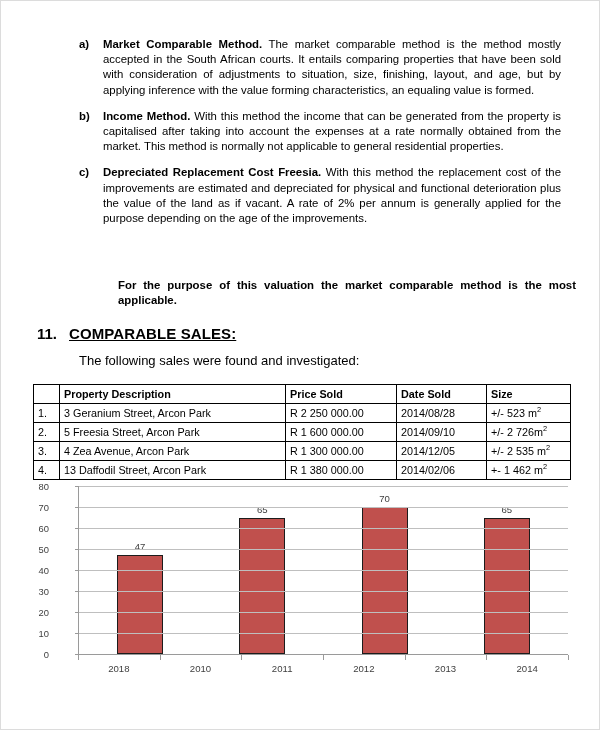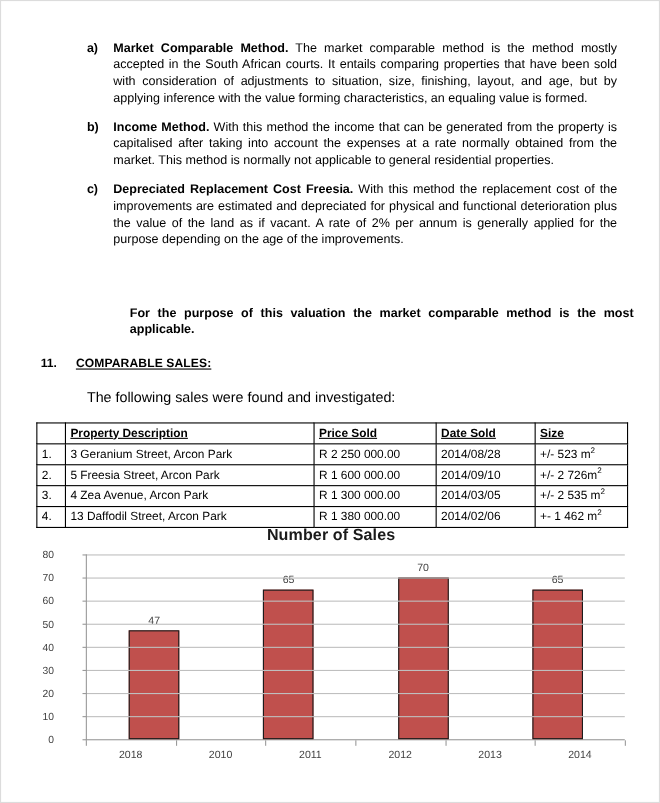--- a/index.html
+++ b/index.html
@@ -63,21 +63,21 @@
   }
 
   
   .section-head {
     position: absolute;
     left: 36px;
     top: 324px;
     width: 520px;
     display: flex;
     align-items: baseline;
-    font-size: 11px;
+    font-size: 15px;
     font-weight: bold;
   }
   .section-num {
     width: 32px;
     flex: 0 0 32px;
   }
   .section-title {
     text-decoration: underline;
     letter-spacing: 0.1px;
   }
@@ -114,21 +114,20 @@
     text-align: left;
     vertical-align: middle;
     font-weight: normal;
     white-space: nowrap;
     overflow: hidden;
   }
   .sales-table thead th {
     font-weight: bold;
   }
   .sales-table thead th span.hdr {
-    text-decoration: underline;
   }
   .sales-table thead th.blank {
     border-bottom: 1px solid #000000;
   }
   .cell-num {
     text-align: left;
     padding-left: 3px;
   }
   sup.sq {
     font-size: 7.4px;
@@ -315,35 +314,34 @@
         <td class="cell-num">2.</td>
         <td>5 Freesia Street, Arcon Park</td>
         <td>R 1 600 000.00</td>
         <td>2014/09/10</td>
         <td><span>+/- 2 726m</span><sup class="sq">2</sup></td>
       </tr>
       <tr>
         <td class="cell-num">3.</td>
         <td>4 Zea Avenue, Arcon Park</td>
         <td>R 1 300 000.00</td>
-        <td>2014/03/05</td>
+        <td>2014/12/05</td>
         <td><span>+/- 2 535 m</span><sup class="sq">2</sup></td>
       </tr>
       <tr>
         <td class="cell-num">4.</td>
         <td>13 Daffodil Street, Arcon Park</td>
         <td>R 1 380 000.00</td>
         <td>2014/02/06</td>
         <td><span>+- 1 462 m</span><sup class="sq">2</sup></td>
       </tr>
     </tbody>
   </table>
 
   <div class="chart">
-    <div class="chart-title">Number of Sales</div>
     <div class="plot-wrap">
       <div class="y-axis" id="y-axis">
           <div class="y-tick" style="top: 0px;">80</div>
           <div class="y-tick" style="top: 21px;">70</div>
           <div class="y-tick" style="top: 42px;">60</div>
           <div class="y-tick" style="top: 63px;">50</div>
           <div class="y-tick" style="top: 84px;">40</div>
           <div class="y-tick" style="top: 105px;">30</div>
           <div class="y-tick" style="top: 126px;">20</div>
           <div class="y-tick" style="top: 147px;">10</div>

